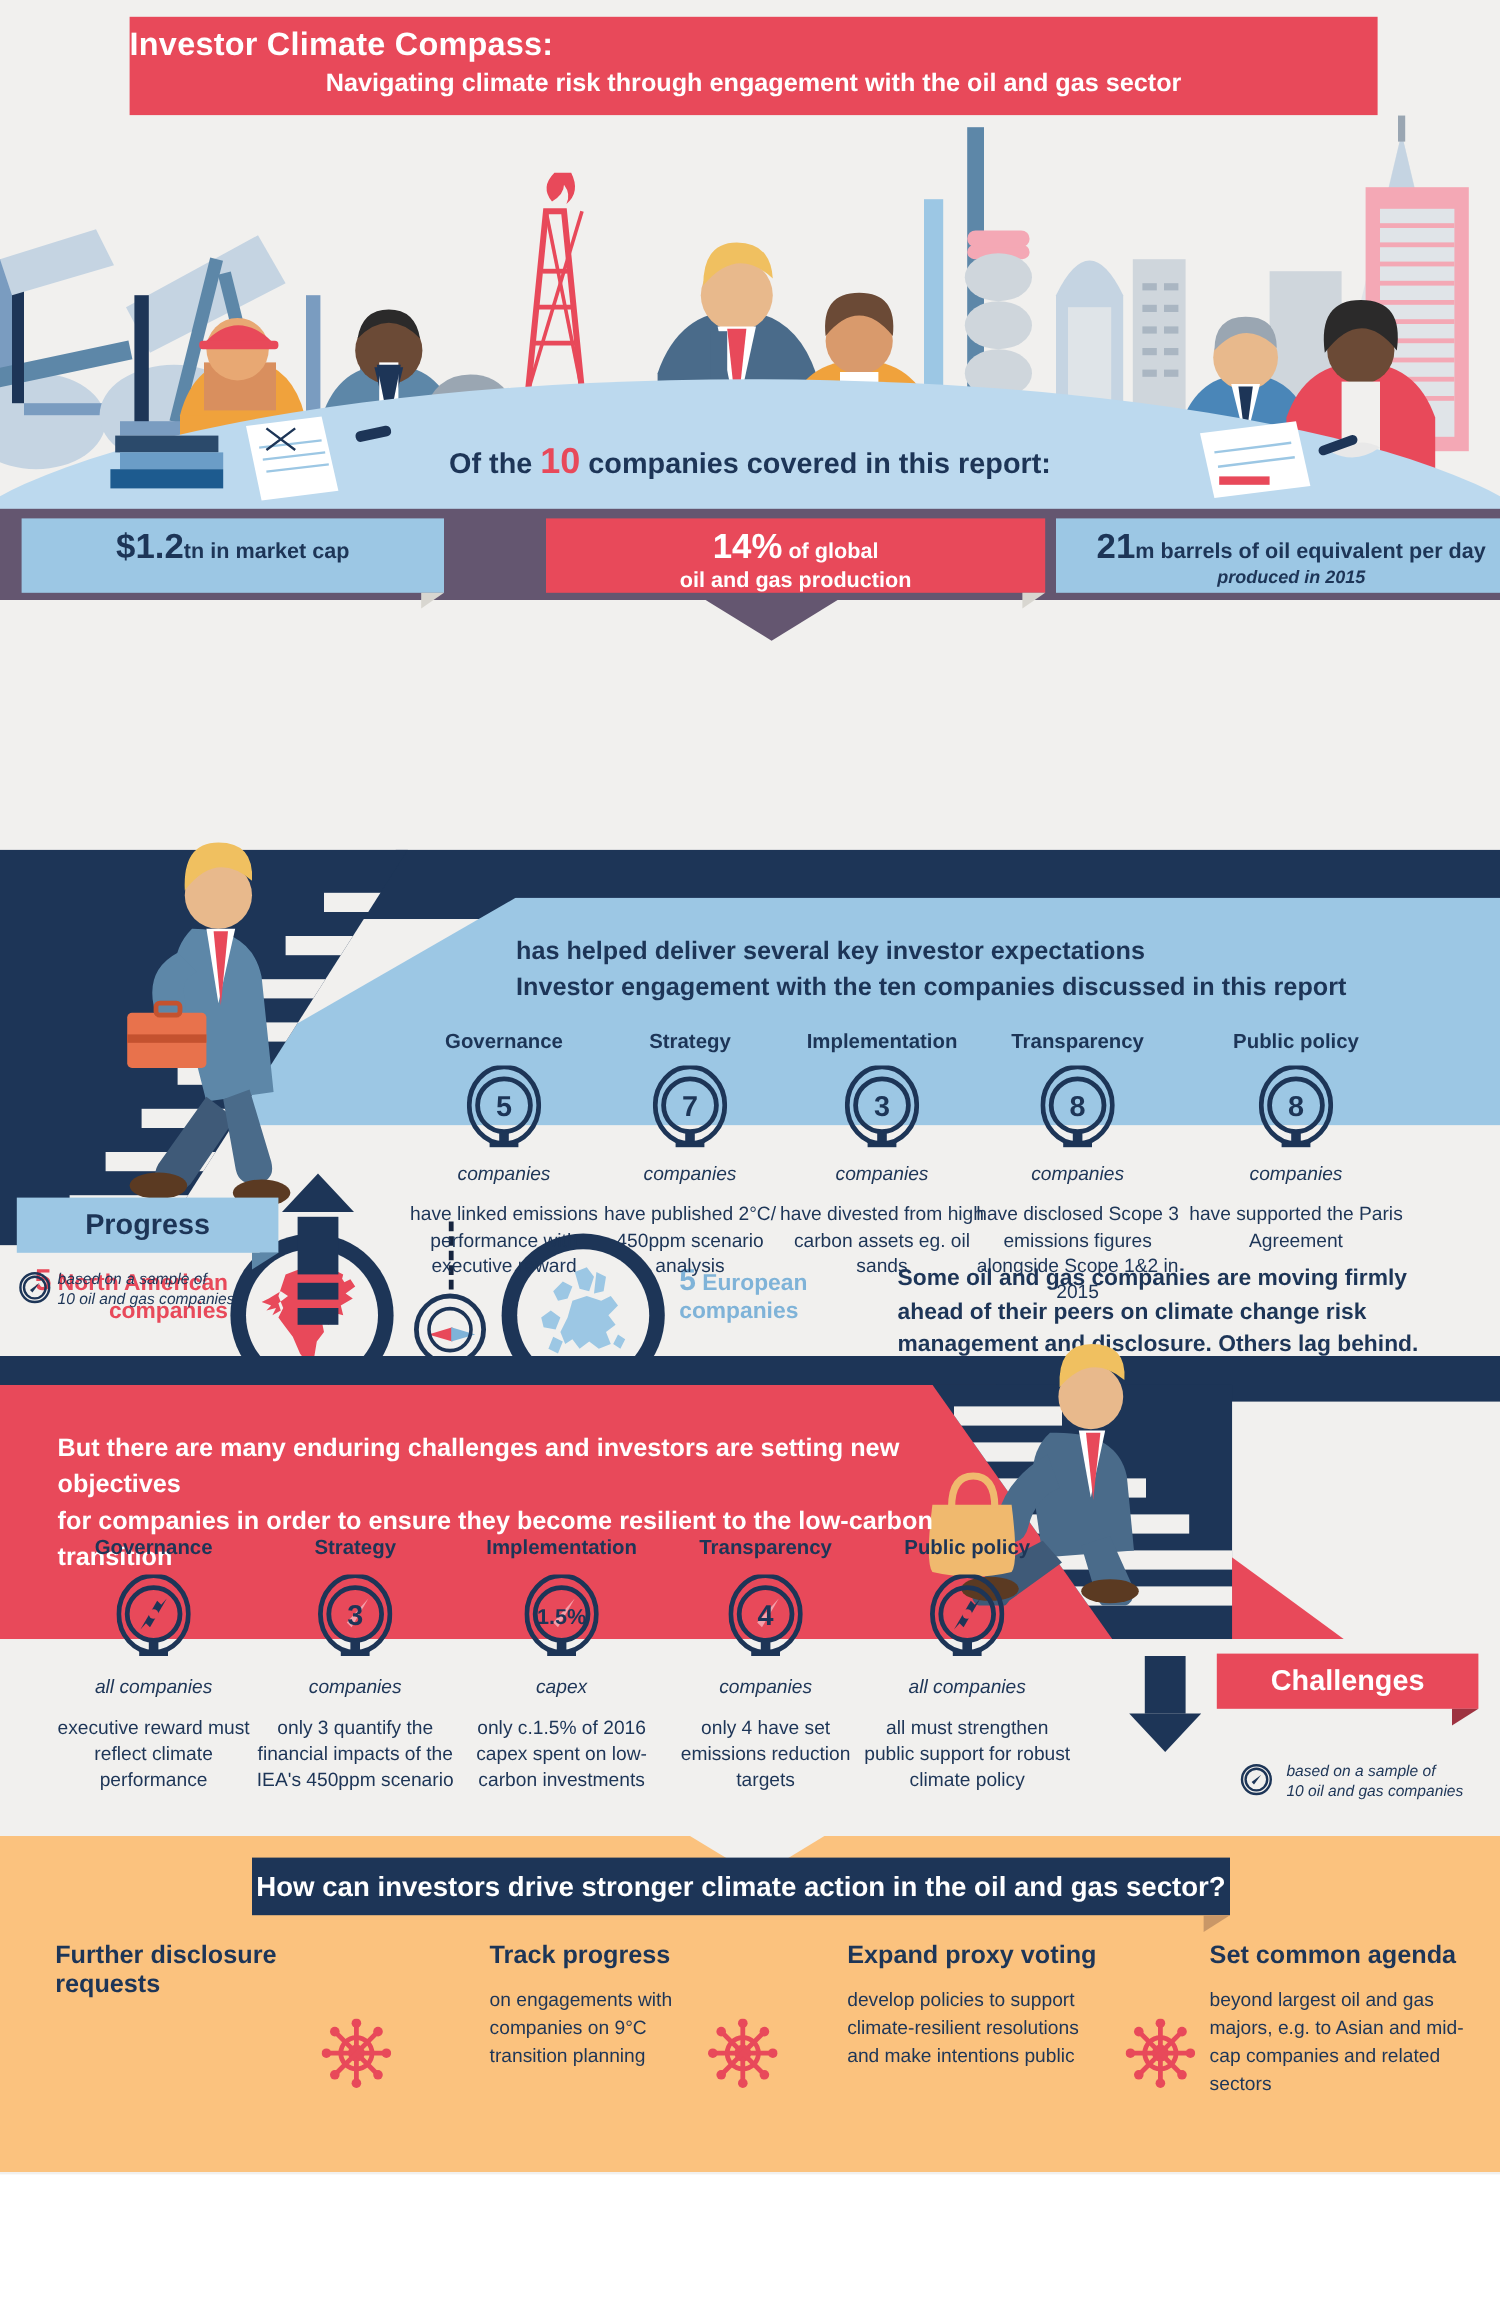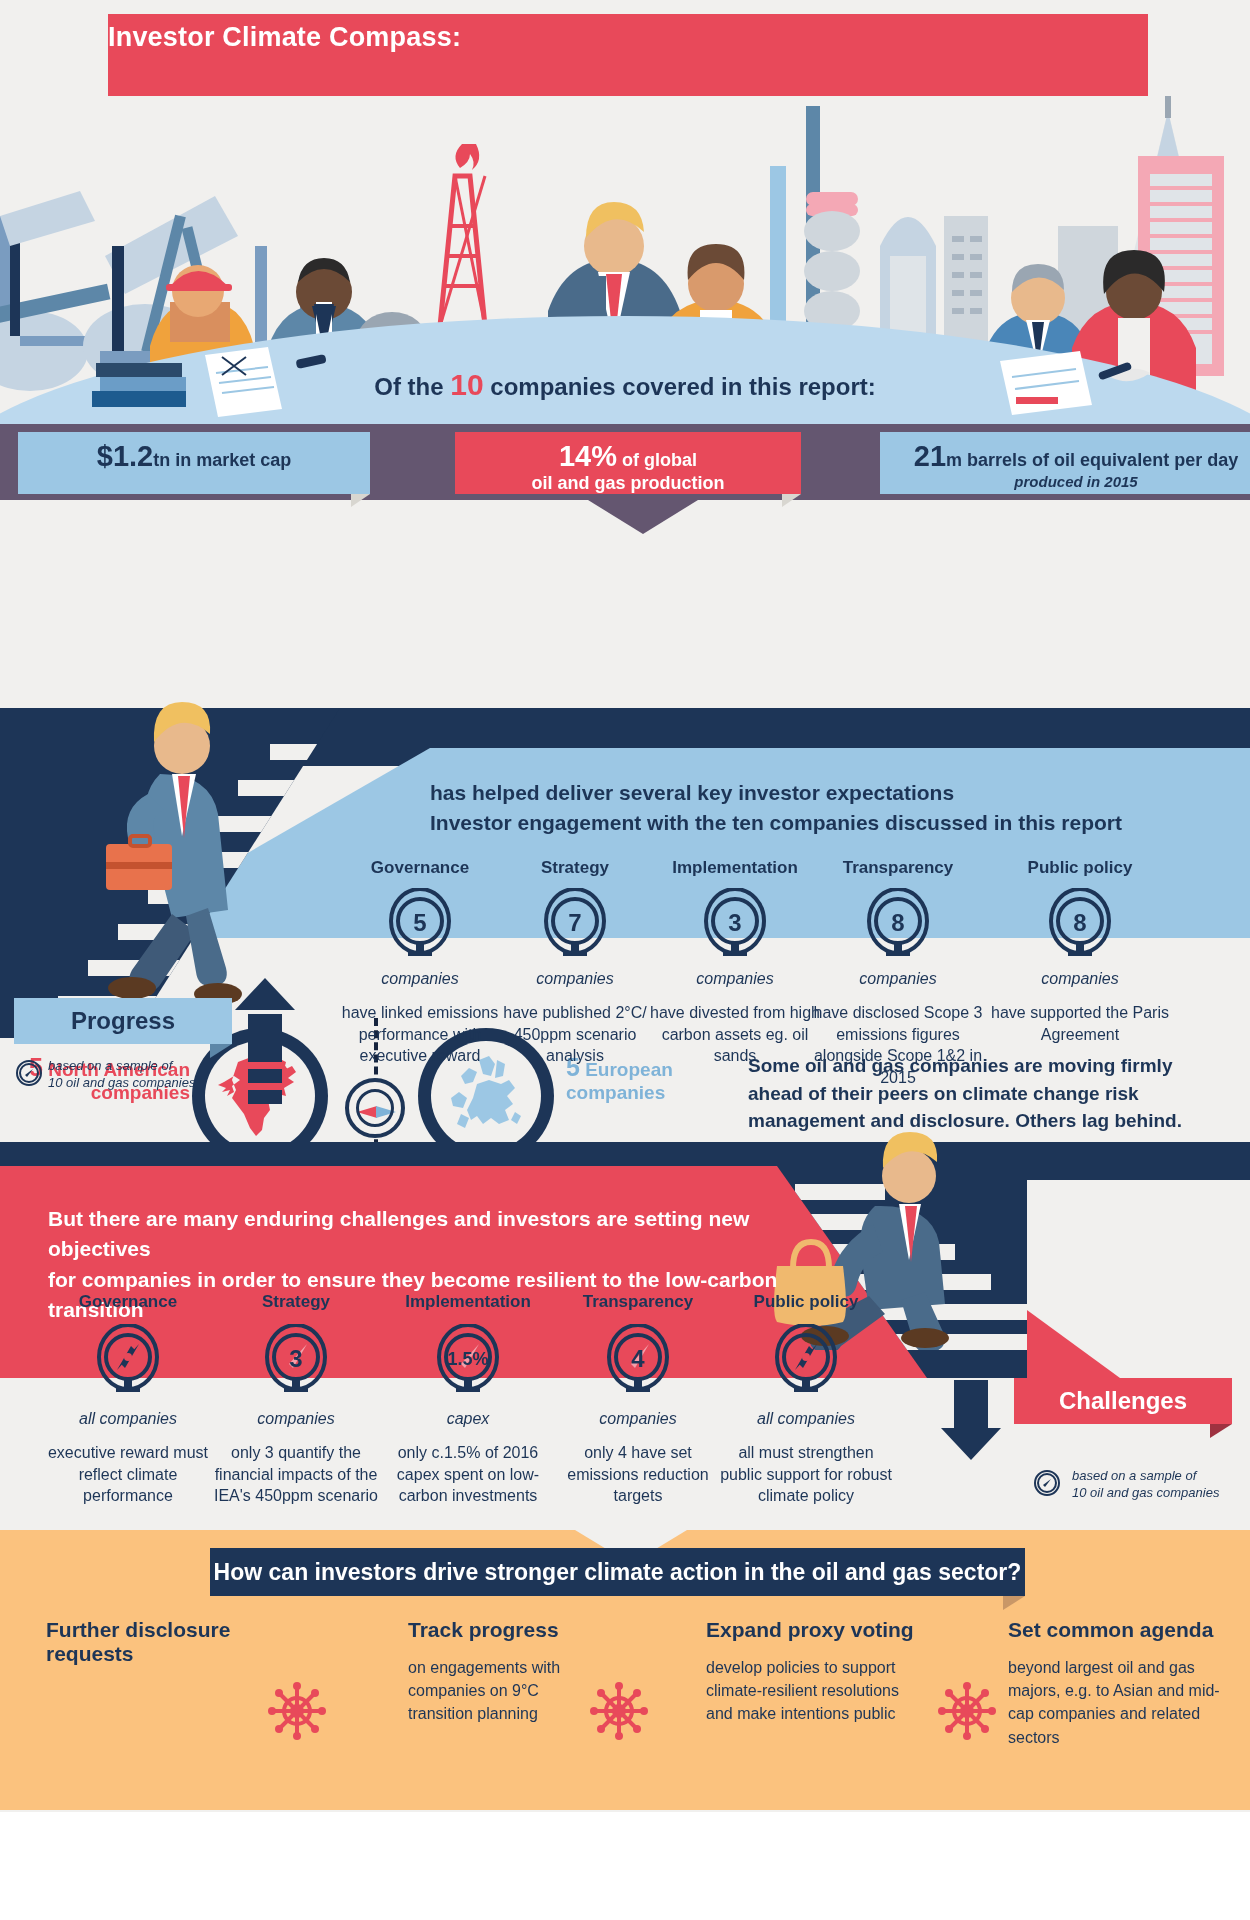--- a/index.html
+++ b/index.html
@@ -47,21 +47,21 @@
   .stats-band {
     position:absolute; left:0; top:424px; width:1250px; height:76px; background:#645670;
   }
   .stat {
     position:absolute; top:432px; height:62px; padding: 8px 14px;
     text-align:center; font-weight:bold; line-height:1.15;
   }
   .stat .fold { position:absolute; right:0px; bottom:-13px; width:0;height:0;
     border-left: 19px solid #d8d6d0; border-bottom: 13px solid transparent; }
   #stat1 { left: 18px; width: 352px; background:#9cc7e4; color:#1d3557; }
-  #stat2 { left: 455px; width: 346px; background:#e8495a; color:#fff; }
+  #stat2 { left: 455px; width: 416px; background:#e8495a; color:#fff; }
   #stat3 { left: 880px; width: 392px; background:#9cc7e4; color:#1d3557; }
   .stat .big { font-size: 29px; }
   .stat .mid { font-size: 18px; }
   .stat .it { font-style: italic; font-size:15px; font-weight:bold; }
   .band-notch {
     position:absolute; left: 588px; top:500px; width:0;height:0;
     border-left: 55px solid transparent; border-right: 55px solid transparent;
     border-top: 34px solid #645670;
   }
 
@@ -153,21 +153,21 @@
   .sample-ico { position:absolute; left:16px; top:1060px; width:26px;height:26px;
     border-radius:50%; border:2px solid #1d3557; }
   .arr-up { position:absolute; left:248px; top:978px; width:34px; }
   .arr-up .head { width:0;height:0; margin-left:-13px;
     border-left:30px solid transparent;border-right:30px solid transparent;border-bottom:32px solid #1d3557; }
   .arr-up .b1 { width:34px;height:48px;background:#1d3557;margin-top:4px; }
   .arr-up .b2 { width:34px;height:14px;background:#1d3557;margin-top:7px; }
   .arr-up .b3 { width:34px;height:14px;background:#1d3557;margin-top:7px; }
 
   
-  .chal-wrap { position:absolute; left:0; top:1130px; width:1027px; height:400px;margin-top:12px; }
+  .chal-wrap { position:absolute; left:0; top:1130px; width:1027px; height:400px; }
   .chal-dark { position:absolute; left:0; top:0; width:1250px; height:38px; background:#1d3557; }
   .chal-red {
     position:absolute; left:0; top:24px; width:1250px; height:212px; background:#e8495a;
     clip-path: polygon(0 0, 830px 0, 1120px 212px, 0 212px);
   }
   .chal-stairs {
     position:absolute; right:0; top:24px; width:430px; height:212px; background:#1d3557;
     clip-path: polygon(180px 0, 430px 0, 430px 212px, 330px 212px);
   }
   .chal-heading {
@@ -218,20 +218,21 @@
   
   .footer { position:absolute; left:0; top:1812px; width:1250px; height:108px; background:#fff; }
 </style>
 </head>
 <body>
 
 <div class="page">
 
   <div class="header-band">
     <div class="header-title">Investor Climate Compass:</div>
+    <div class="header-sub">Navigating climate risk through engagement with the oil and gas sector</div>
     <div class="fold"></div>
   </div>
 
   <div class="hero">
     <svg width="1250" height="330" viewBox="0 0 1250 330">
 
       <rect x="0" y="0" width="1250" height="330" fill="#f1f0ee"></rect>
 
       <g>
         <rect x="0" y="120" width="14" height="110" fill="#7a9cc0"></rect>

